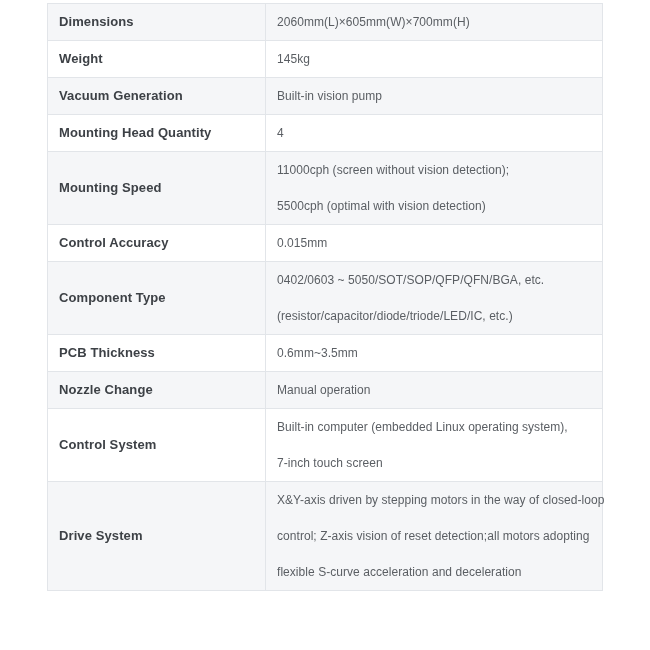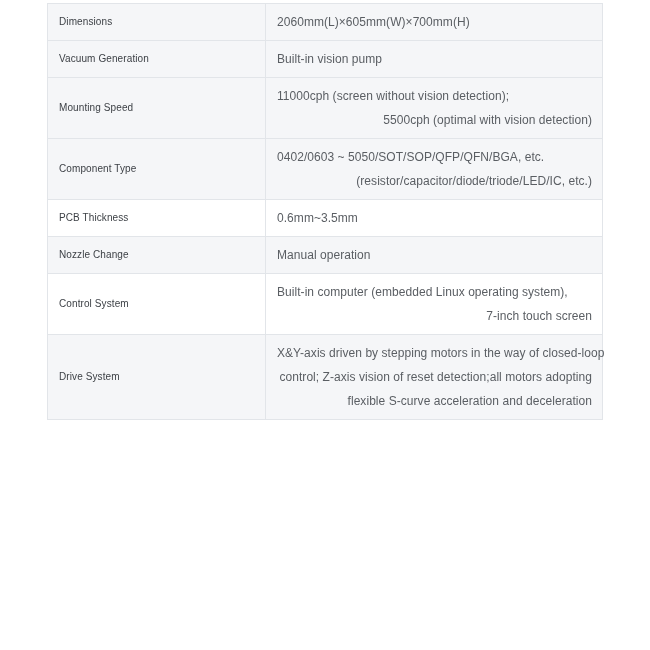--- a/index.html
+++ b/index.html
@@ -35,59 +35,77 @@
 
   table.spec-table td {
     border: 1px solid #e2e5e9;
     padding: 8px 10px 8px 11px;
     vertical-align: middle;
     font-size: 12px;
     line-height: 20px;
     color: #55585d;
   }
   table.spec-table td.label {
-    font-weight: normal;
+    font-weight: bold;
     color: #3d4146;
-    font-size: 10px;
+    font-size: 13px;
     letter-spacing: 0.1px;
   }
   table.spec-table td.value {
     color: #5a5e63;
     letter-spacing: 0.05px;
   }
   td .line { display: block; white-space: nowrap; }
-  td.value .line + .line { margin-top: 4px; text-align: right; }
+  td.value .line + .line { margin-top: 16px; }
 </style>
 </head>
 <body>
 
 <div class="page">
   <table class="spec-table">
     <colgroup>
       <col class="c-label">
       <col class="c-value">
     </colgroup>
     <tbody>
         <tr class="shaded">
           <td class="label">Dimensions</td>
           <td class="value">
             <span class="line">2060mm(L)×605mm(W)×700mm(H)</span>
           </td>
         </tr>
+        <tr>
+          <td class="label">Weight</td>
+          <td class="value">
+            <span class="line">145kg</span>
+          </td>
+        </tr>
         <tr class="shaded">
           <td class="label">Vacuum Generation</td>
           <td class="value">
             <span class="line">Built-in vision pump</span>
+          </td>
+        </tr>
+        <tr>
+          <td class="label">Mounting Head Quantity</td>
+          <td class="value">
+            <span class="line">4</span>
           </td>
         </tr>
         <tr class="shaded">
           <td class="label">Mounting Speed</td>
           <td class="value">
             <span class="line">11000cph (screen without vision detection);</span>
             <span class="line">5500cph (optimal with vision detection)</span>
+          </td>
+        </tr>
+        <tr>
+          <td class="label">Control Accuracy</td>
+          <td class="value">
+            <span class="line">0.015mm</span>
           </td>
         </tr>
         <tr class="shaded">
           <td class="label">Component Type</td>
           <td class="value">
             <span class="line">0402/0603 ~ 5050/SOT/SOP/QFP/QFN/BGA, etc.</span>
             <span class="line">(resistor/capacitor/diode/triode/LED/IC, etc.)</span>
           </td>
         </tr>
         <tr>

